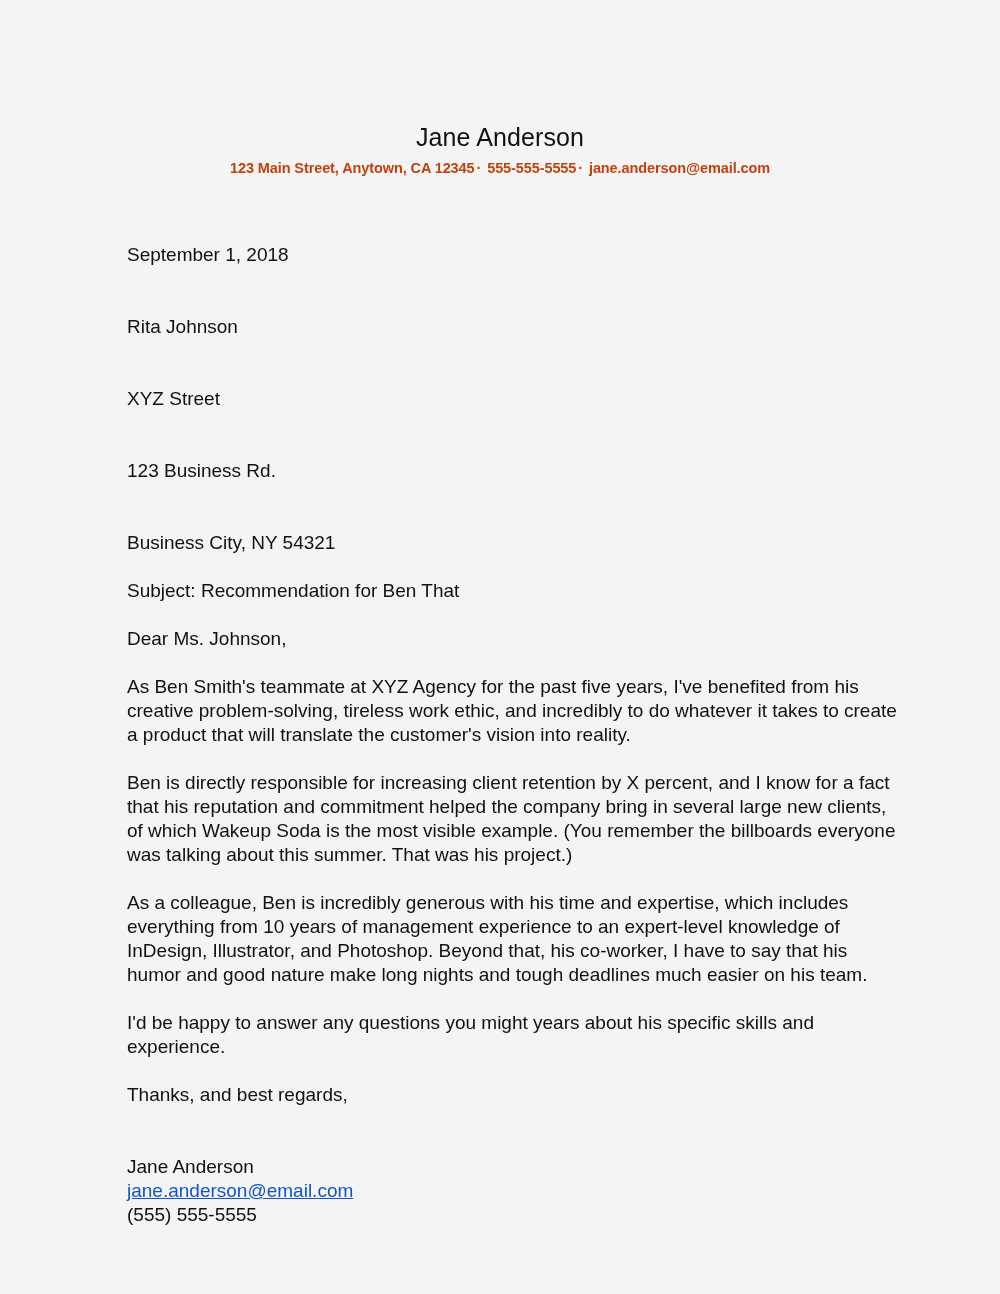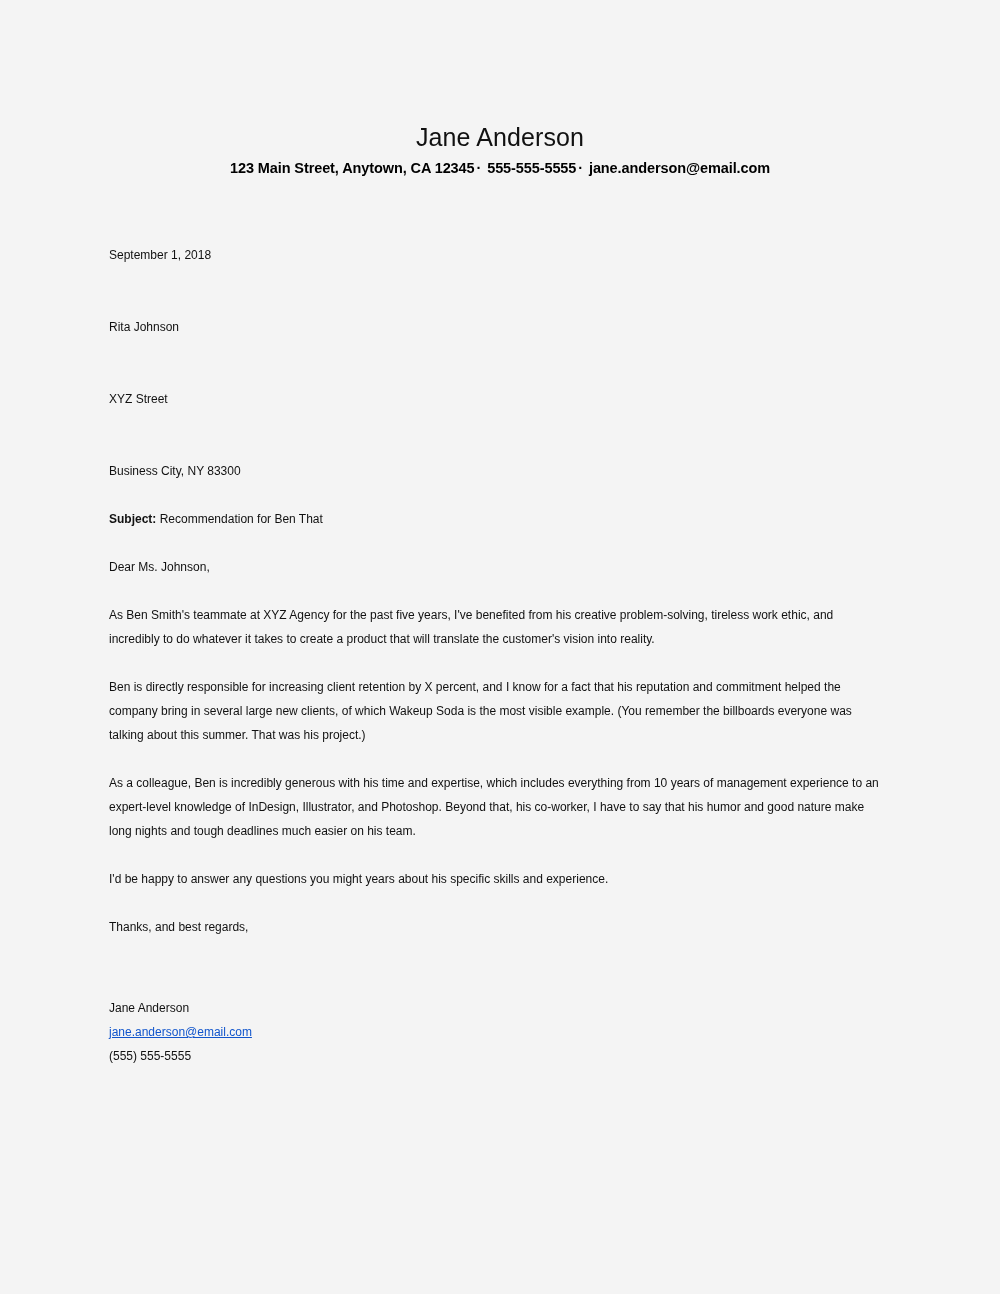--- a/index.html
+++ b/index.html
@@ -38,63 +38,63 @@
     line-height: 30px;
     letter-spacing: 0.1px;
     color: #111111;
   }
   .letterhead-contact {
     margin-top: 6px;
     font-size: 14.5px;
     font-weight: 700;
     line-height: 20px;
     letter-spacing: -0.1px;
-    color: #000000;
+    color: #c2410c;
     white-space: nowrap;
   }
   .dot-sep {
     padding: 0 2px;
   }
 
   
   .letter {
     position: absolute;
-    left: 109px;
+    left: 127px;
     top: 243px;
     width: 772px;
-    font-size: 12px;
+    font-size: 19px;
     line-height: 24px;
     color: #111111;
   }
 
   .block {
     margin: 0 0 24px 0;
   }
   .block.addr {
     margin-bottom: 24px;
   }
   .addr-line {
     display: block;
     white-space: nowrap;
     margin-top: 48px;
   }
   .para {
     margin: 0 0 24px 0;
     text-align: left;
   }
   .subject-label {
-    font-weight: 700;
+    font-weight: 400;
   }
 
   .spacer-sig {
     height: 48px;
   }
 
   .sign-off {
-    margin: 0 0 9px 0;
+    margin: 0 0 0 0;
   }
 
   .signature {
     margin: 0;
   }
   .signature .sig-line {
     display: block;
     white-space: nowrap;
   }
   .email-link {
@@ -116,21 +116,22 @@
     </div>
   </header>
 
   <main class="letter">
 
     <div class="block">September 1, 2018</div>
 
     <div class="block addr">
       <span class="addr-line">Rita Johnson</span>
       <span class="addr-line">XYZ Street</span>
-      <span class="addr-line">Business City, NY 83300</span>
+      <span class="addr-line">123 Business Rd.</span>
+      <span class="addr-line">Business City, NY 54321</span>
     </div>
 
     <p class="para"><span class="subject-label">Subject:</span><span> Recommendation for Ben That</span></p>
 
     <p class="para">Dear Ms. Johnson,</p>
 
     <p class="para">As Ben Smith's teammate at XYZ Agency for the past five years, I've benefited from his creative problem-solving, tireless work ethic, and incredibly to do whatever it takes to create a product that will translate the customer's vision into reality.</p>
     <p class="para">Ben is directly responsible for increasing client retention by X percent, and I know for a fact that his reputation and commitment helped the company bring in several large new clients, of which Wakeup Soda is the most visible example. (You remember the billboards everyone was talking about this summer. That was his project.)</p>
     <p class="para">As a colleague, Ben is incredibly generous with his time and expertise, which includes everything from 10 years of management experience to an expert-level knowledge of InDesign, Illustrator, and Photoshop. Beyond that, his co-worker, I have to say that his humor and good nature make long nights and tough deadlines much easier on his team.</p>
     <p class="para">I'd be happy to answer any questions you might years about his specific skills and experience.</p>

